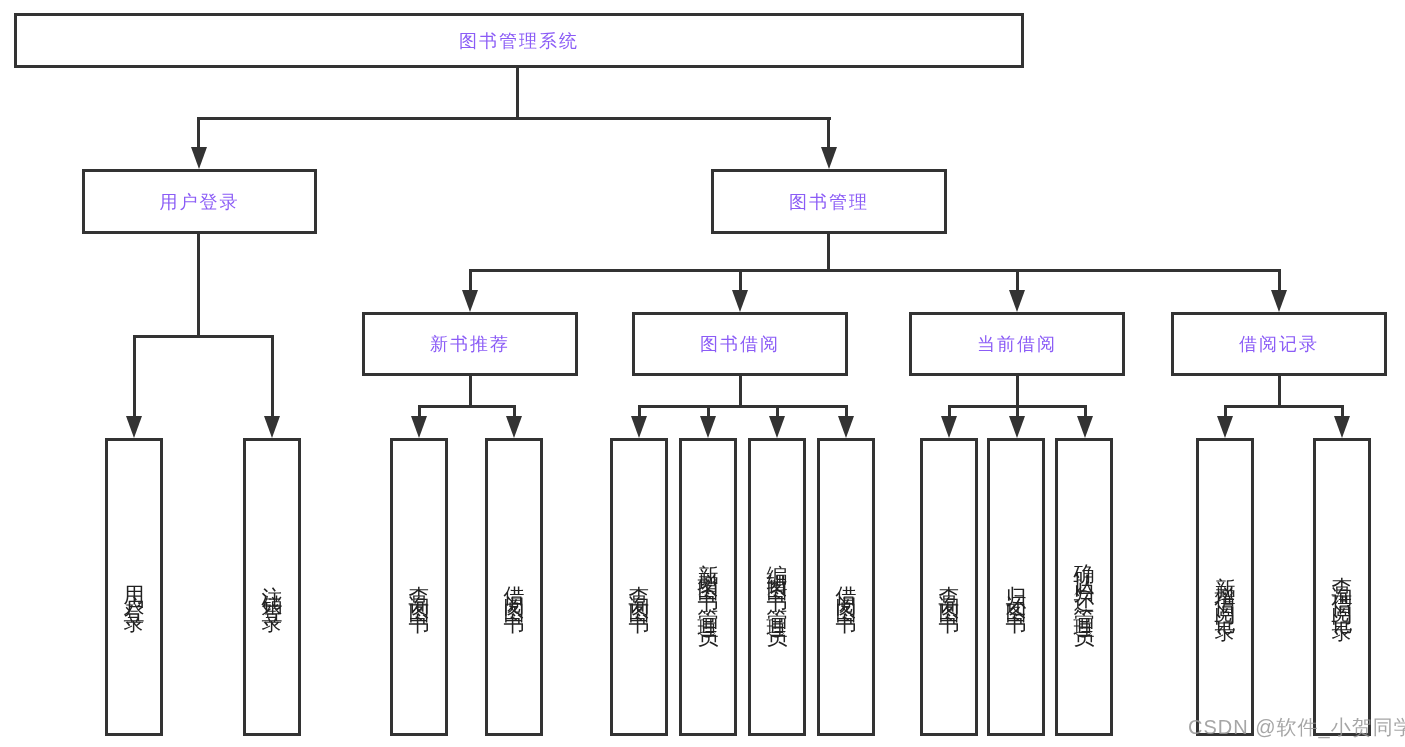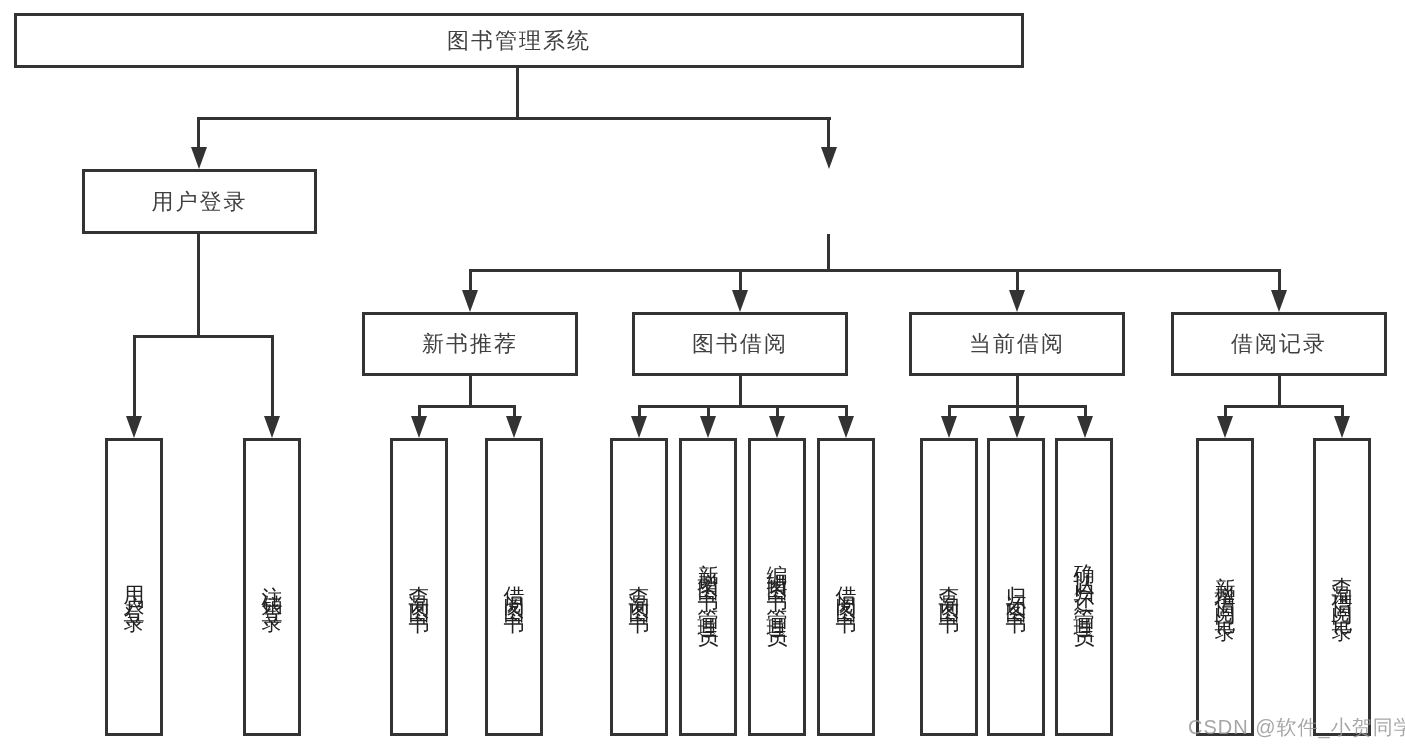--- a/index.html
+++ b/index.html
@@ -19,24 +19,24 @@
     position: absolute;
     box-sizing: border-box;
     border: 3px solid #333333;
     background: #ffffff;
     display: flex;
     align-items: center;
     justify-content: center;
     color: #222222;
   }
   .hlabel {
-    font-size: 22px;
+    font-size: 18px;
     letter-spacing: 2px;
     white-space: nowrap;
-    color: #404040;
+    color: #8b5cf6;
   }
   .leaf {
     top: 438px;
     width: 58px;
     height: 298px;
   }
   .vtext {
     writing-mode: vertical-rl;
     text-orientation: mixed;
     font-size: 21px;
@@ -83,20 +83,23 @@
 
   <div class="vline" style="left:516px; top:68px; height:52px;"></div>
   <div class="hline" style="left:197px; top:117px; width:634px;"></div>
   <div class="vline" style="left:197px; top:117px; height:33px;"></div>
   <div class="arrow" style="left:191px; top:147px;"></div>
   <div class="vline" style="left:827px; top:117px; height:33px;"></div>
   <div class="arrow" style="left:821px; top:147px;"></div>
 
   <div class="box" style="left:82px; top:169px; width:235px; height:65px;">
     <span class="hlabel">用户登录</span>
+  </div>
+  <div class="box" style="left:711px; top:169px; width:236px; height:65px;">
+    <span class="hlabel">图书管理</span>
   </div>
 
   <div class="vline" style="left:197px; top:234px; height:104px;"></div>
   <div class="hline" style="left:133px; top:335px; width:140px;"></div>
   <div class="vline" style="left:133px; top:335px; height:83px;"></div>
   <div class="arrow" style="left:126px; top:416px;"></div>
   <div class="vline" style="left:271px; top:335px; height:83px;"></div>
   <div class="arrow" style="left:264px; top:416px;"></div>
 
   <div class="vline" style="left:827px; top:234px; height:38px;"></div>

